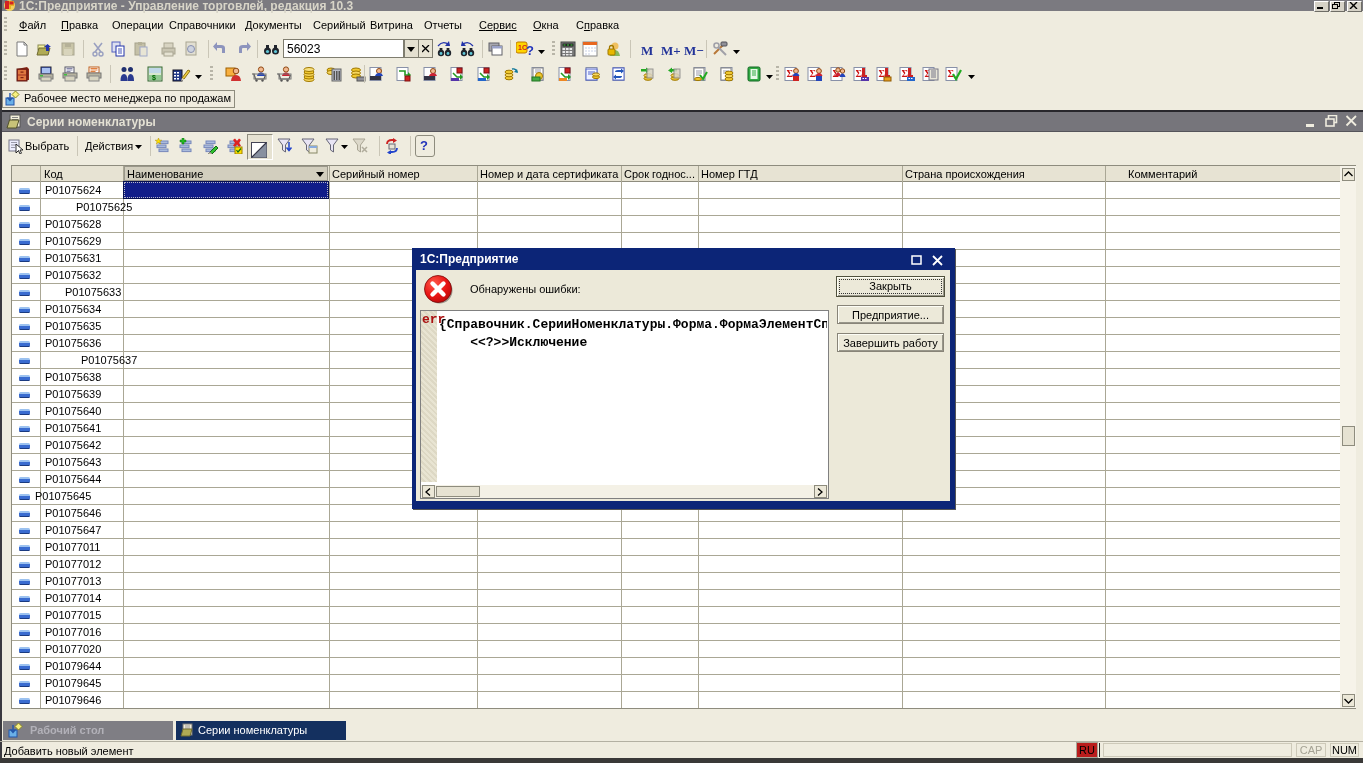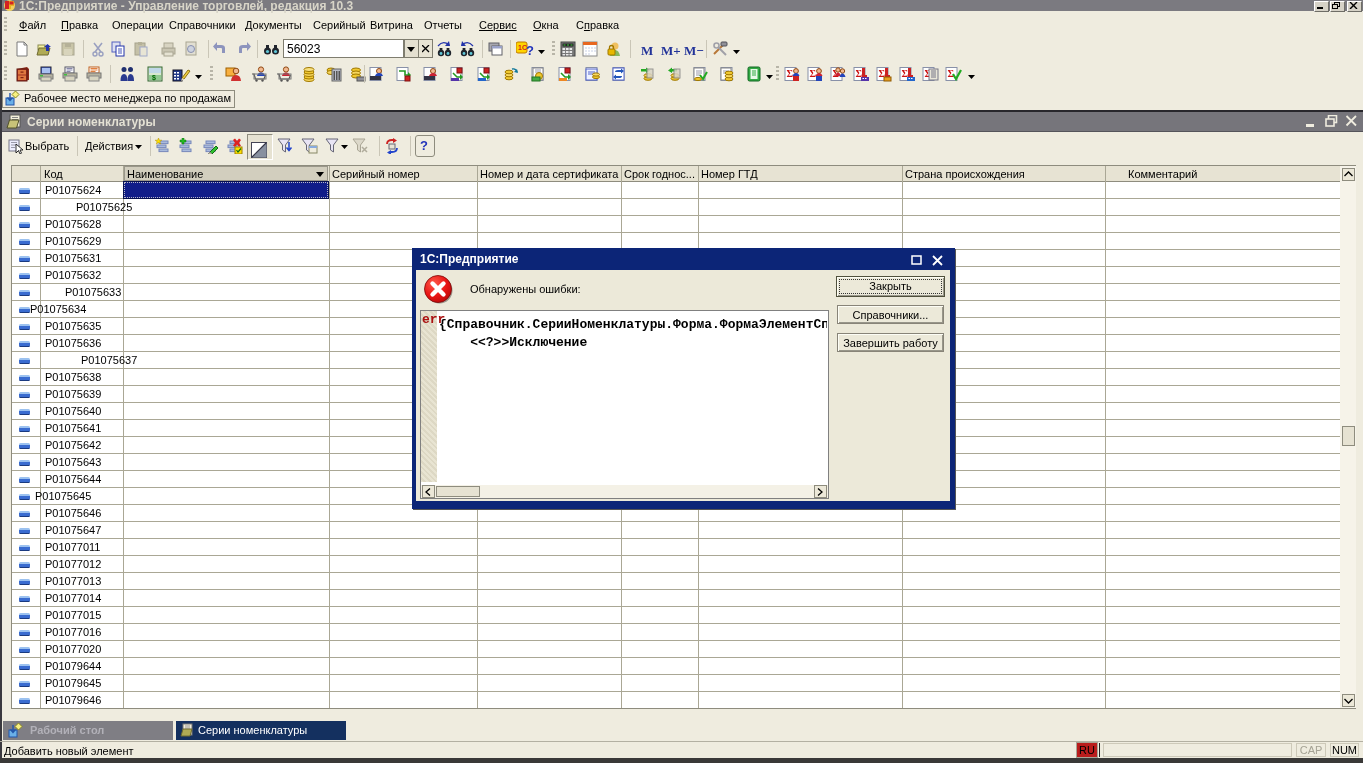--- a/index.html
+++ b/index.html
@@ -622,21 +622,21 @@
 <div class="a" style="left:45px;top:218px;color:#000;">P01075628</div>
 <div class="a" style="left:19px;top:222px;width:11px;height:5px;background:linear-gradient(#9cc2f0 0 2px,#3a6cd0 2px 5px);border-radius:1.5px;border-bottom:1px solid #1a3a80;"></div>
 <div class="a" style="left:45px;top:235px;color:#000;">P01075629</div>
 <div class="a" style="left:19px;top:239px;width:11px;height:5px;background:linear-gradient(#9cc2f0 0 2px,#3a6cd0 2px 5px);border-radius:1.5px;border-bottom:1px solid #1a3a80;"></div>
 <div class="a" style="left:45px;top:252px;color:#000;">P01075631</div>
 <div class="a" style="left:19px;top:256px;width:11px;height:5px;background:linear-gradient(#9cc2f0 0 2px,#3a6cd0 2px 5px);border-radius:1.5px;border-bottom:1px solid #1a3a80;"></div>
 <div class="a" style="left:45px;top:269px;color:#000;">P01075632</div>
 <div class="a" style="left:19px;top:273px;width:11px;height:5px;background:linear-gradient(#9cc2f0 0 2px,#3a6cd0 2px 5px);border-radius:1.5px;border-bottom:1px solid #1a3a80;"></div>
 <div class="a" style="left:45px;top:286px;color:#000;margin-left:20px;">P01075633</div>
 <div class="a" style="left:19px;top:290px;width:11px;height:5px;background:linear-gradient(#9cc2f0 0 2px,#3a6cd0 2px 5px);border-radius:1.5px;border-bottom:1px solid #1a3a80;"></div>
-<div class="a" style="left:30px;top:303px;color:#000;">P01075634</div>
+<div class="a" style="left:45px;top:303px;color:#000;">P01075634</div>
 <div class="a" style="left:19px;top:307px;width:11px;height:5px;background:linear-gradient(#9cc2f0 0 2px,#3a6cd0 2px 5px);border-radius:1.5px;border-bottom:1px solid #1a3a80;"></div>
 <div class="a" style="left:45px;top:320px;color:#000;">P01075635</div>
 <div class="a" style="left:19px;top:324px;width:11px;height:5px;background:linear-gradient(#9cc2f0 0 2px,#3a6cd0 2px 5px);border-radius:1.5px;border-bottom:1px solid #1a3a80;"></div>
 <div class="a" style="left:45px;top:337px;color:#000;">P01075636</div>
 <div class="a" style="left:19px;top:341px;width:11px;height:5px;background:linear-gradient(#9cc2f0 0 2px,#3a6cd0 2px 5px);border-radius:1.5px;border-bottom:1px solid #1a3a80;"></div>
 <div class="a" style="left:45px;top:354px;color:#000;padding-left:36px;">P01075637</div>
 <div class="a" style="left:19px;top:358px;width:11px;height:5px;background:linear-gradient(#9cc2f0 0 2px,#3a6cd0 2px 5px);border-radius:1.5px;border-bottom:1px solid #1a3a80;"></div>
 <div class="a" style="left:45px;top:371px;color:#000;">P01075638</div>
 <div class="a" style="left:19px;top:375px;width:11px;height:5px;background:linear-gradient(#9cc2f0 0 2px,#3a6cd0 2px 5px);border-radius:1.5px;border-bottom:1px solid #1a3a80;"></div>
 <div class="a" style="left:45px;top:388px;color:#000;">P01075639</div>
@@ -729,21 +729,21 @@
         <stop offset="0.55" stop-color="#e81414"></stop>
         <stop offset="1" stop-color="#b00808"></stop>
       </radialGradient>
     </defs>
     <circle cx="16.5" cy="16.5" r="13" fill="#9a968c"></circle>
     <circle cx="15" cy="15" r="13.5" fill="url(#rg)" stroke="#7c0808" stroke-width="0.8"></circle>
     <path d="M9.5 9.5 L20.5 20.5 M20.5 9.5 L9.5 20.5" stroke="#fff" stroke-width="4.4" stroke-linecap="round"></path>
   </svg>
 <div class="a" style="left:470px;top:283px;color:#000;">Обнаружены ошибки:</div>
 <div class="a" style="left:837px;top:277px;width:107px;height:19px;background:#ece9d9;box-shadow:0 0 0 1px #50503c, inset 1px 1px 0 #fdfdf5, inset -1px -1px 0 #98968a;box-sizing:border-box;text-align:center;padding-top:3px;color:#000;"><span style="position:absolute;left:2px;top:2px;right:2px;bottom:2px;border:1px dotted #333;"></span>Закрыть</div>
-<div class="a" style="left:837px;top:305px;width:107px;height:19px;background:#ece9d9;box-shadow:inset 1px 1px 0 #fdfdf5, inset -1px -1px 0 #98968a;border:1px solid #888478;box-sizing:border-box;text-align:center;padding-top:3px;color:#000;">Справочники...</div>
+<div class="a" style="left:837px;top:305px;width:107px;height:19px;background:#ece9d9;box-shadow:inset 1px 1px 0 #fdfdf5, inset -1px -1px 0 #98968a;border:1px solid #888478;box-sizing:border-box;text-align:center;padding-top:3px;color:#000;">Предприятие...</div>
 <div class="a" style="left:837px;top:333px;width:107px;height:19px;background:#ece9d9;box-shadow:inset 1px 1px 0 #fdfdf5, inset -1px -1px 0 #98968a;border:1px solid #888478;box-sizing:border-box;text-align:center;padding-top:3px;color:#000;">Завершить работу</div>
 <div class="a" style="left:420px;top:310px;width:409px;height:189px;background:#fff;border:1px solid #808080;box-sizing:border-box;"></div>
 <div class="a" style="left:421px;top:311px;width:16px;height:171px;background:repeating-linear-gradient(45deg,#e8e4d2 0 2px,#ddd8c4 2px 4px);"></div>
 <div class="a" style="left:422px;top:312px;width:14px;height:10px;font-family:'Liberation Mono',monospace;font-size:13px;font-weight:bold;color:#aa1111;">err</div>
 <div class="a" style="left:439px;top:316px;width:388px;height:40px;font-family:'Liberation Mono',monospace;font-size:13px;font-weight:bold;color:#000;white-space:pre;overflow:hidden;line-height:18px;">{Справочник.СерииНоменклатуры.Форма.ФормаЭлементСп
     &lt;&lt;?&gt;&gt;Исключение</div>
 <div class="a" style="left:421px;top:485px;width:407px;height:13px;background:#f4f1e6;"></div>
 <div class="a" style="left:422px;top:485px;width:13px;height:13px;background:#ece8d8;border:1px solid #8e8c7e;box-sizing:border-box;"></div>
 <svg class="a" style="left:425px;top:488px" width="6" height="8" viewBox="0 0 6 8">
     <path d="M5 0.5 L1 4 L5 7.5" fill="none" stroke="#000" stroke-width="1.3"></path>

